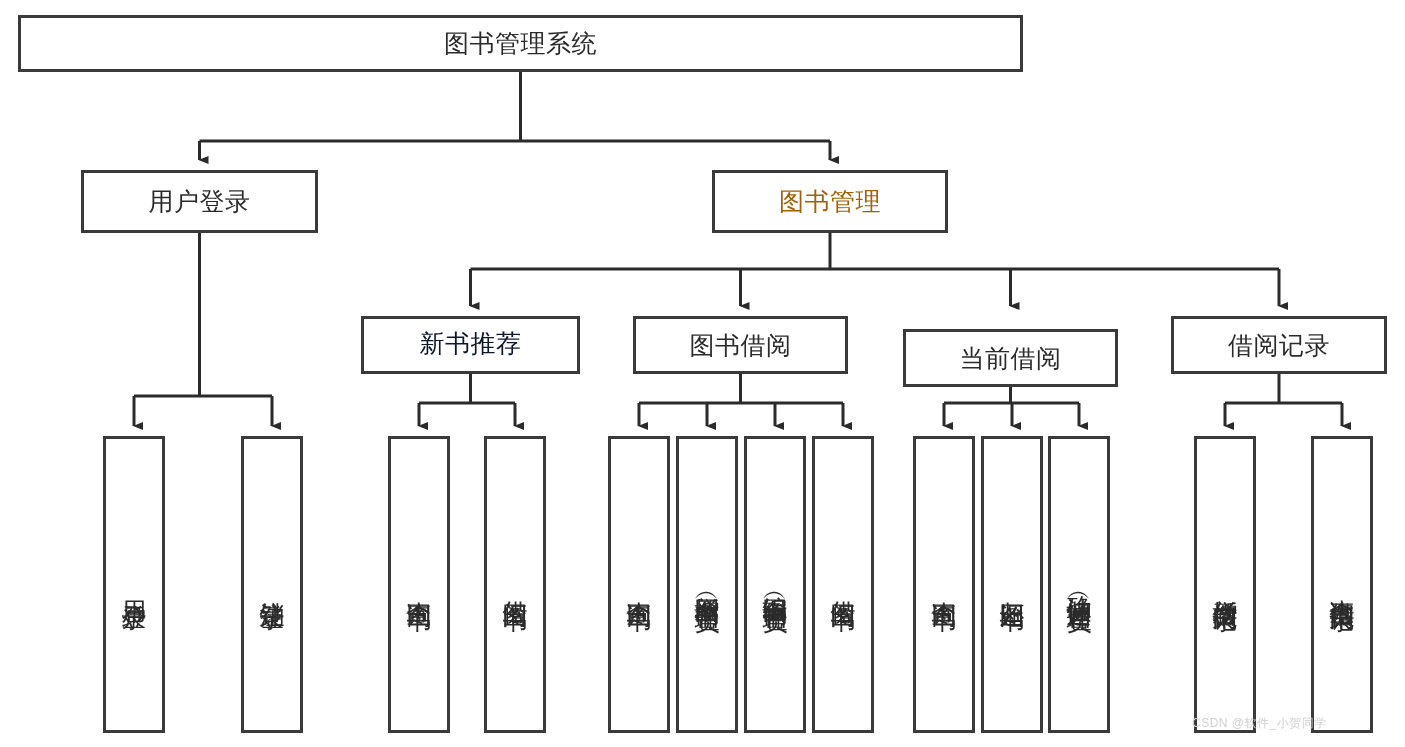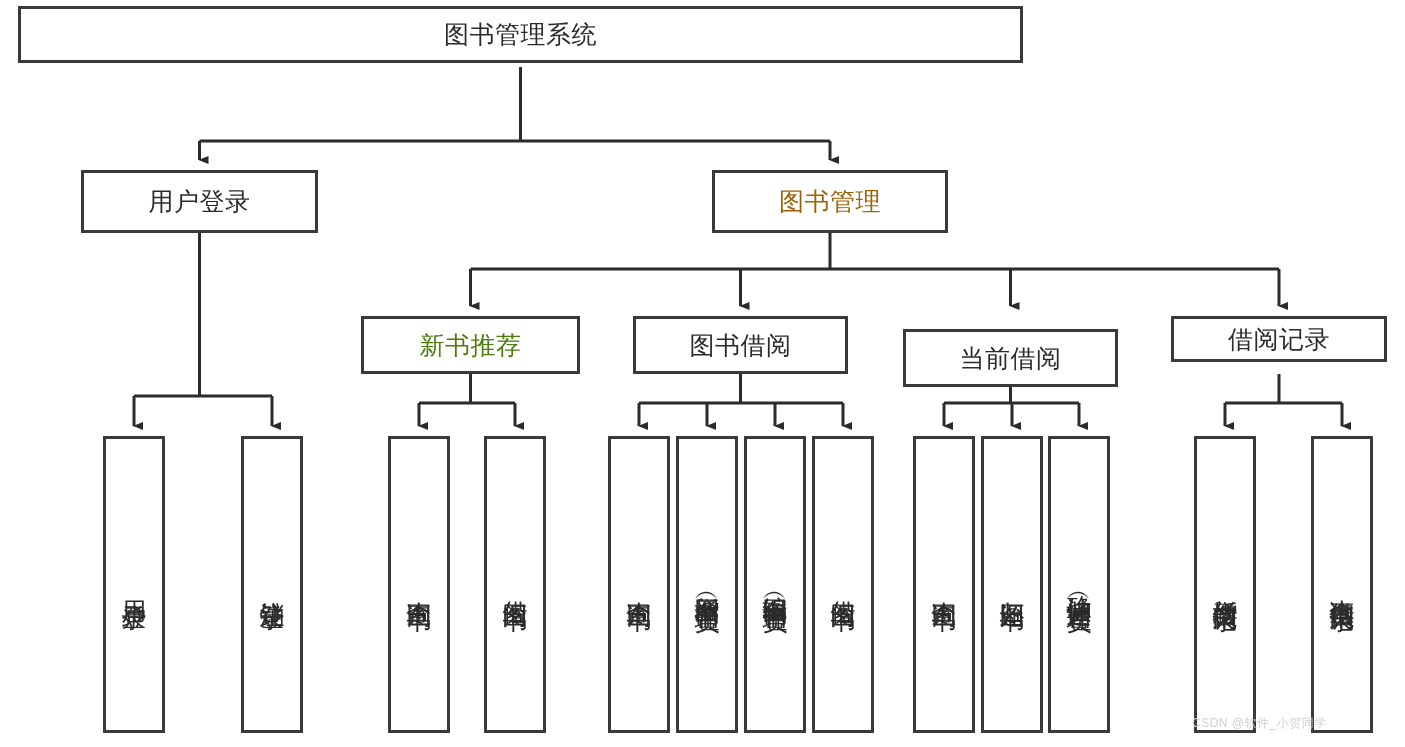--- a/index.html
+++ b/index.html
@@ -105,39 +105,39 @@
       <line x1="944" y1="403" x2="944" y2="426" stroke="#2b2b2b" stroke-width="3" marker-end="url(#arrowhead)"></line>
       <line x1="1012" y1="403" x2="1012" y2="426" stroke="#2b2b2b" stroke-width="3" marker-end="url(#arrowhead)"></line>
       <line x1="1079" y1="403" x2="1079" y2="426" stroke="#2b2b2b" stroke-width="3" marker-end="url(#arrowhead)"></line>
       <line x1="1279" y1="374" x2="1279" y2="403" stroke="#2b2b2b" stroke-width="3"></line>
       <line x1="1225" y1="403" x2="1342" y2="403" stroke="#2b2b2b" stroke-width="3"></line>
       <line x1="1225" y1="403" x2="1225" y2="426" stroke="#2b2b2b" stroke-width="3" marker-end="url(#arrowhead)"></line>
       <line x1="1342" y1="403" x2="1342" y2="426" stroke="#2b2b2b" stroke-width="3" marker-end="url(#arrowhead)"></line>
     </svg>
 
   <div id="nodes-layer">
-      <div class="node-box horizontal" style="left: 18px; top: 6px; width: 1005px; height: 57px; border-color: rgb(58, 58, 58); background: rgb(255, 255, 255);">
+      <div class="node-box horizontal" style="left: 18px; top: 15px; width: 1005px; height: 57px; border-color: rgb(58, 58, 58); background: rgb(255, 255, 255);">
         <span class="node-label" style="color: rgb(43, 43, 43);">图书管理系统</span>
       </div>
       <div class="node-box horizontal" style="left: 81px; top: 170px; width: 237px; height: 63px; border-color: rgb(58, 58, 58); background: rgb(255, 255, 255);">
         <span class="node-label" style="color: rgb(43, 43, 43);">用户登录</span>
       </div>
       <div class="node-box horizontal" style="left: 712px; top: 170px; width: 236px; height: 63px; border-color: rgb(58, 58, 58); background: rgb(255, 255, 255);">
         <span class="node-label" style="color: #a16207;">图书管理</span>
       </div>
       <div class="node-box horizontal" style="left: 361px; top: 316px; width: 219px; height: 58px; border-color: rgb(58, 58, 58); background: rgb(255, 255, 255);">
-        <span class="node-label" style="color: #4d7c0f;">新书推荐</span>
+        <span class="node-label" style="color: #0f172a; font-family: Liberation Mono, monospace;">新书推荐</span>
       </div>
       <div class="node-box horizontal" style="left: 633px; top: 316px; width: 215px; height: 58px; border-color: rgb(58, 58, 58); background: rgb(255, 255, 255);">
         <span class="node-label" style="color: rgb(43, 43, 43);">图书借阅</span>
       </div>
       <div class="node-box horizontal" style="left: 903px; top: 316px; width: 215px; height: 58px; border-color: rgb(58, 58, 58); background: rgb(255, 255, 255); margin-top: 13px;">
         <span class="node-label" style="color: rgb(43, 43, 43);">当前借阅</span>
       </div>
-      <div class="node-box horizontal" style="left: 1171px; top: 316px; width: 216px; height: 46px; border-color: rgb(58, 58, 58); background: rgb(255, 255, 255);">
+      <div class="node-box horizontal" style="left: 1171px; top: 316px; width: 216px; height: 58px; border-color: rgb(58, 58, 58); background: rgb(255, 255, 255);">
         <span class="node-label" style="color: rgb(43, 43, 43);">借阅记录</span>
       </div>
       <div class="node-box vertical" style="left: 103px; top: 436px; width: 62px; height: 297px; border-color: rgb(58, 58, 58); background: rgb(255, 255, 255);">
         <span class="node-label" style="color: rgb(43, 43, 43);">用户登录</span>
       </div>
       <div class="node-box vertical" style="left: 241px; top: 436px; width: 62px; height: 297px; border-color: rgb(58, 58, 58); background: rgb(255, 255, 255);">
         <span class="node-label" style="color: rgb(43, 43, 43);">注销登录</span>
       </div>
       <div class="node-box vertical" style="left: 388px; top: 436px; width: 62px; height: 297px; border-color: rgb(58, 58, 58); background: rgb(255, 255, 255);">
         <span class="node-label" style="color: rgb(43, 43, 43);">查询图书</span>

